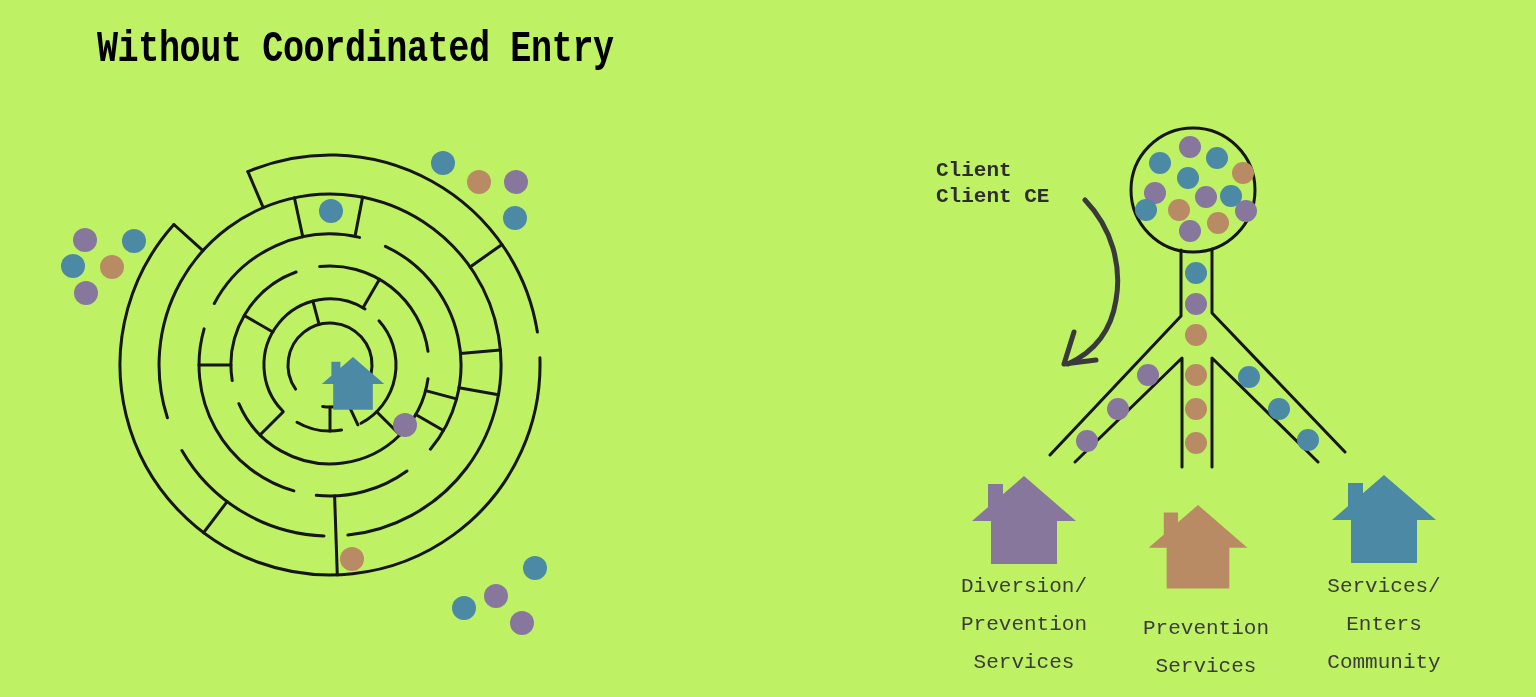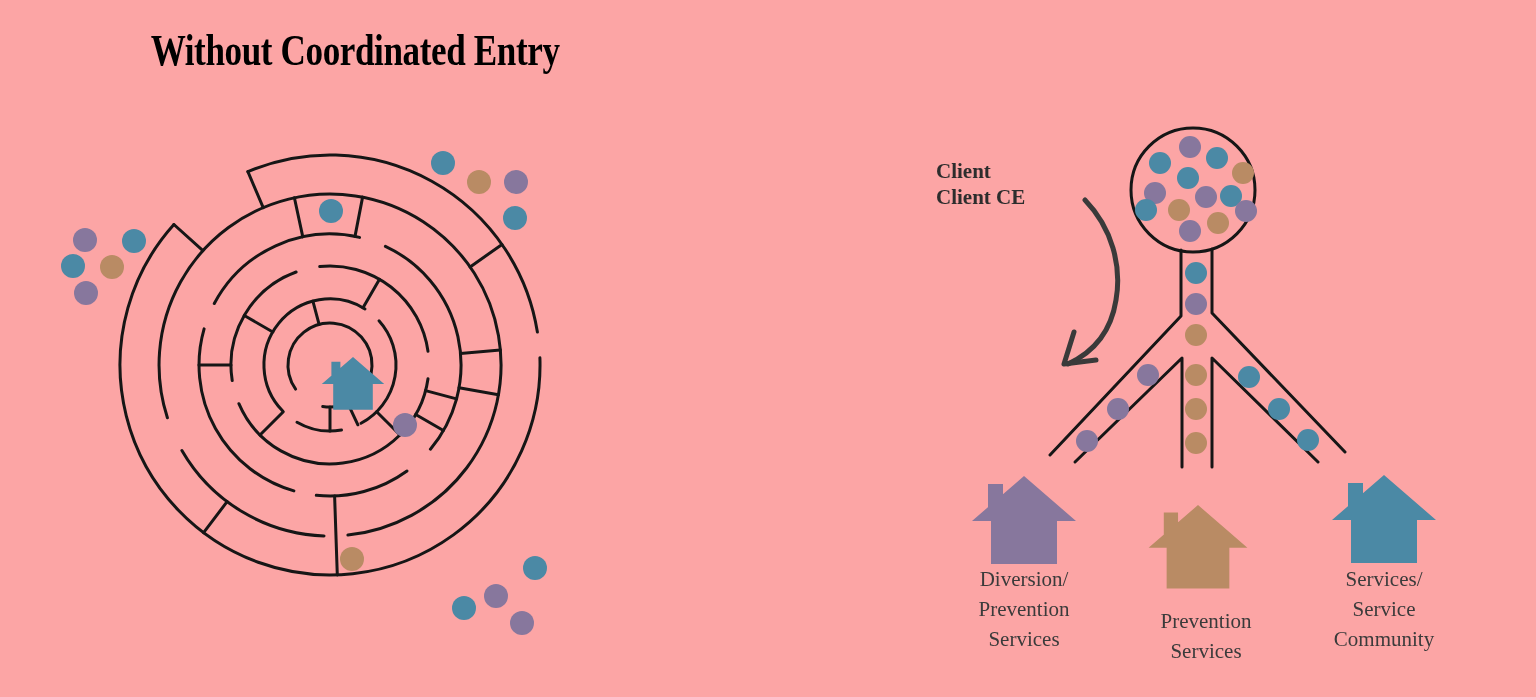--- a/index.html
+++ b/index.html
@@ -1,28 +1,28 @@
 <!DOCTYPE html>
 <html><head>
 <meta charset="utf-8">
 <style>
   html,body{margin:0;padding:0;background:#fff;}
-  .canvas{position:relative;width:1536px;height:697px;background:#fca5a5;overflow:hidden;
-          font-family:Liberation Serif, serif;}
+  .canvas{position:relative;width:1536px;height:697px;background:#bef264;overflow:hidden;
+          font-family:Liberation Mono, monospace;}
   .panel-title{position:absolute;top:24px;text-align:center;font-weight:700;font-size:45px;
                color:#000;white-space:nowrap;}
   .panel-title>span{display:inline-block;transform:scaleX(0.78);transform-origin:50% 50%;
                     letter-spacing:-0.5px;}
   .title-left{left:0;width:710px;}
   .title-right{left:950px;width:510px;}
   .abs{position:absolute;}
   .entry-label{left:936px;top:158px;width:160px;text-align:left;font-size:21px;line-height:26px;
                font-weight:600;color:#2d2d2d;}
   .house-label{text-align:center;font-size:21px;line-height:30px;color:#3b3b3b;}
-  .house-label span{display:block;}
+  .house-label span{display:block;margin-top:8px;}
   .lbl-dps{left:954px;top:564px;width:140px;}
   .lbl-community{left:1136px;top:606px;width:140px;}
   .lbl-hsp{left:1314px;top:564px;width:140px;}
   svg{position:absolute;overflow:visible;}
   .wire{fill:none;stroke:#161616;stroke-width:3;stroke-linecap:round;stroke-linejoin:round;}
   .arrow{fill:none;stroke:#3a3a3a;stroke-width:5;stroke-linecap:round;stroke-linejoin:round;}
 </style>
 </head>
 <body>
 
@@ -152,17 +152,17 @@
     <span>Diversion/</span>
     <span>Prevention</span>
     <span>Services</span>
   </div>
   <div class="abs house-label lbl-community">
     <span>Prevention</span>
     <span>Services</span>
   </div>
   <div class="abs house-label lbl-hsp">
     <span>Services/</span>
-    <span>Service</span>
+    <span>Enters</span>
     <span>Community</span>
   </div>
 
 </div>
 
 </body></html>

